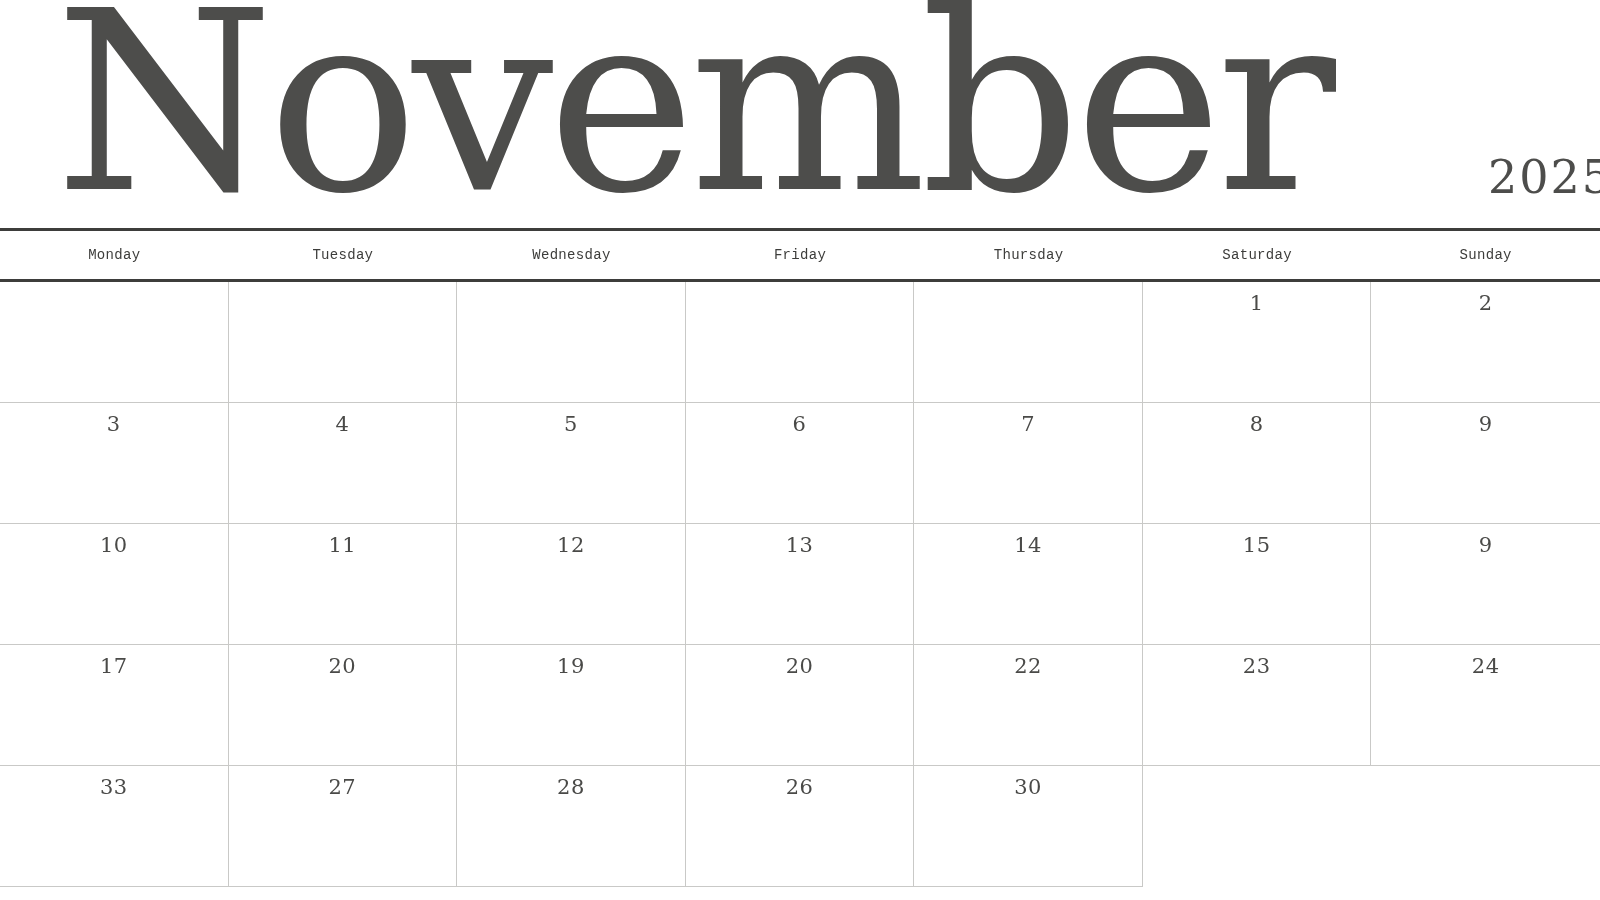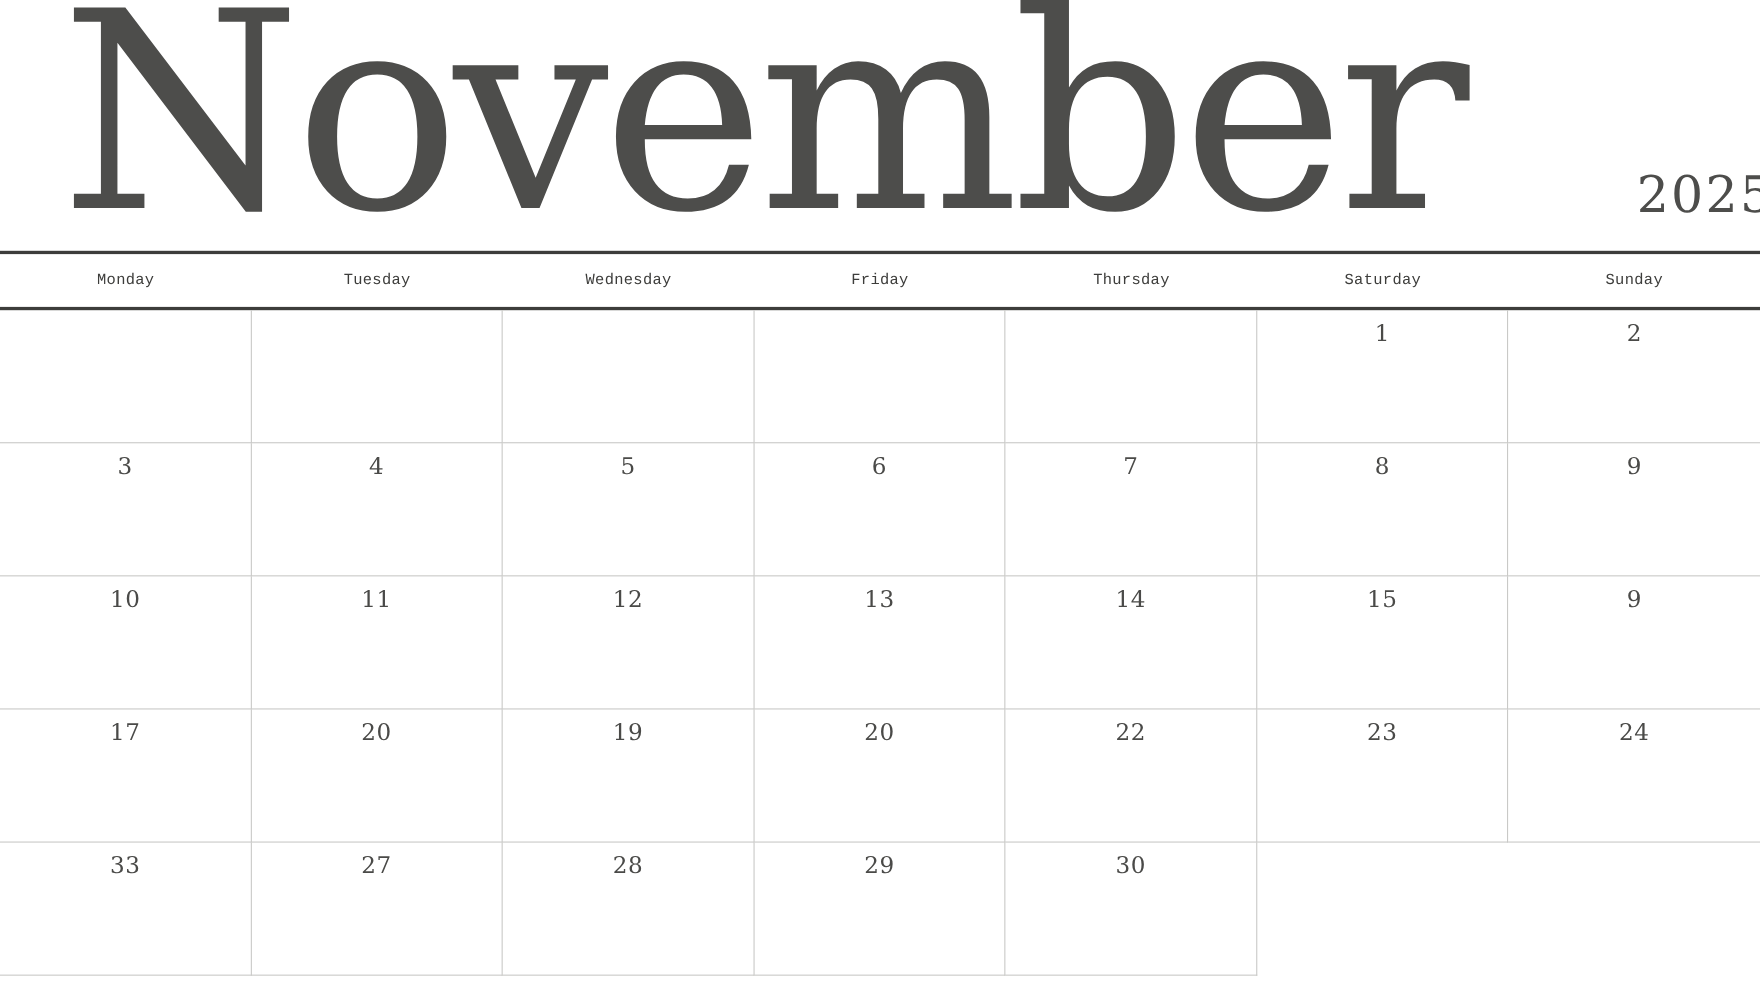--- a/index.html
+++ b/index.html
@@ -208,21 +208,21 @@
     <div class="day-cell">
         <span class="day-number">33</span>
       </div>
     <div class="day-cell">
         <span class="day-number">27</span>
       </div>
     <div class="day-cell">
         <span class="day-number">28</span>
       </div>
     <div class="day-cell">
-        <span class="day-number">29</span>
+        <span class="day-number">26</span>
       </div>
     <div class="day-cell">
         <span class="day-number">30</span>
       </div>
 
   </div>
 
 </div>
 
 </body></html>

